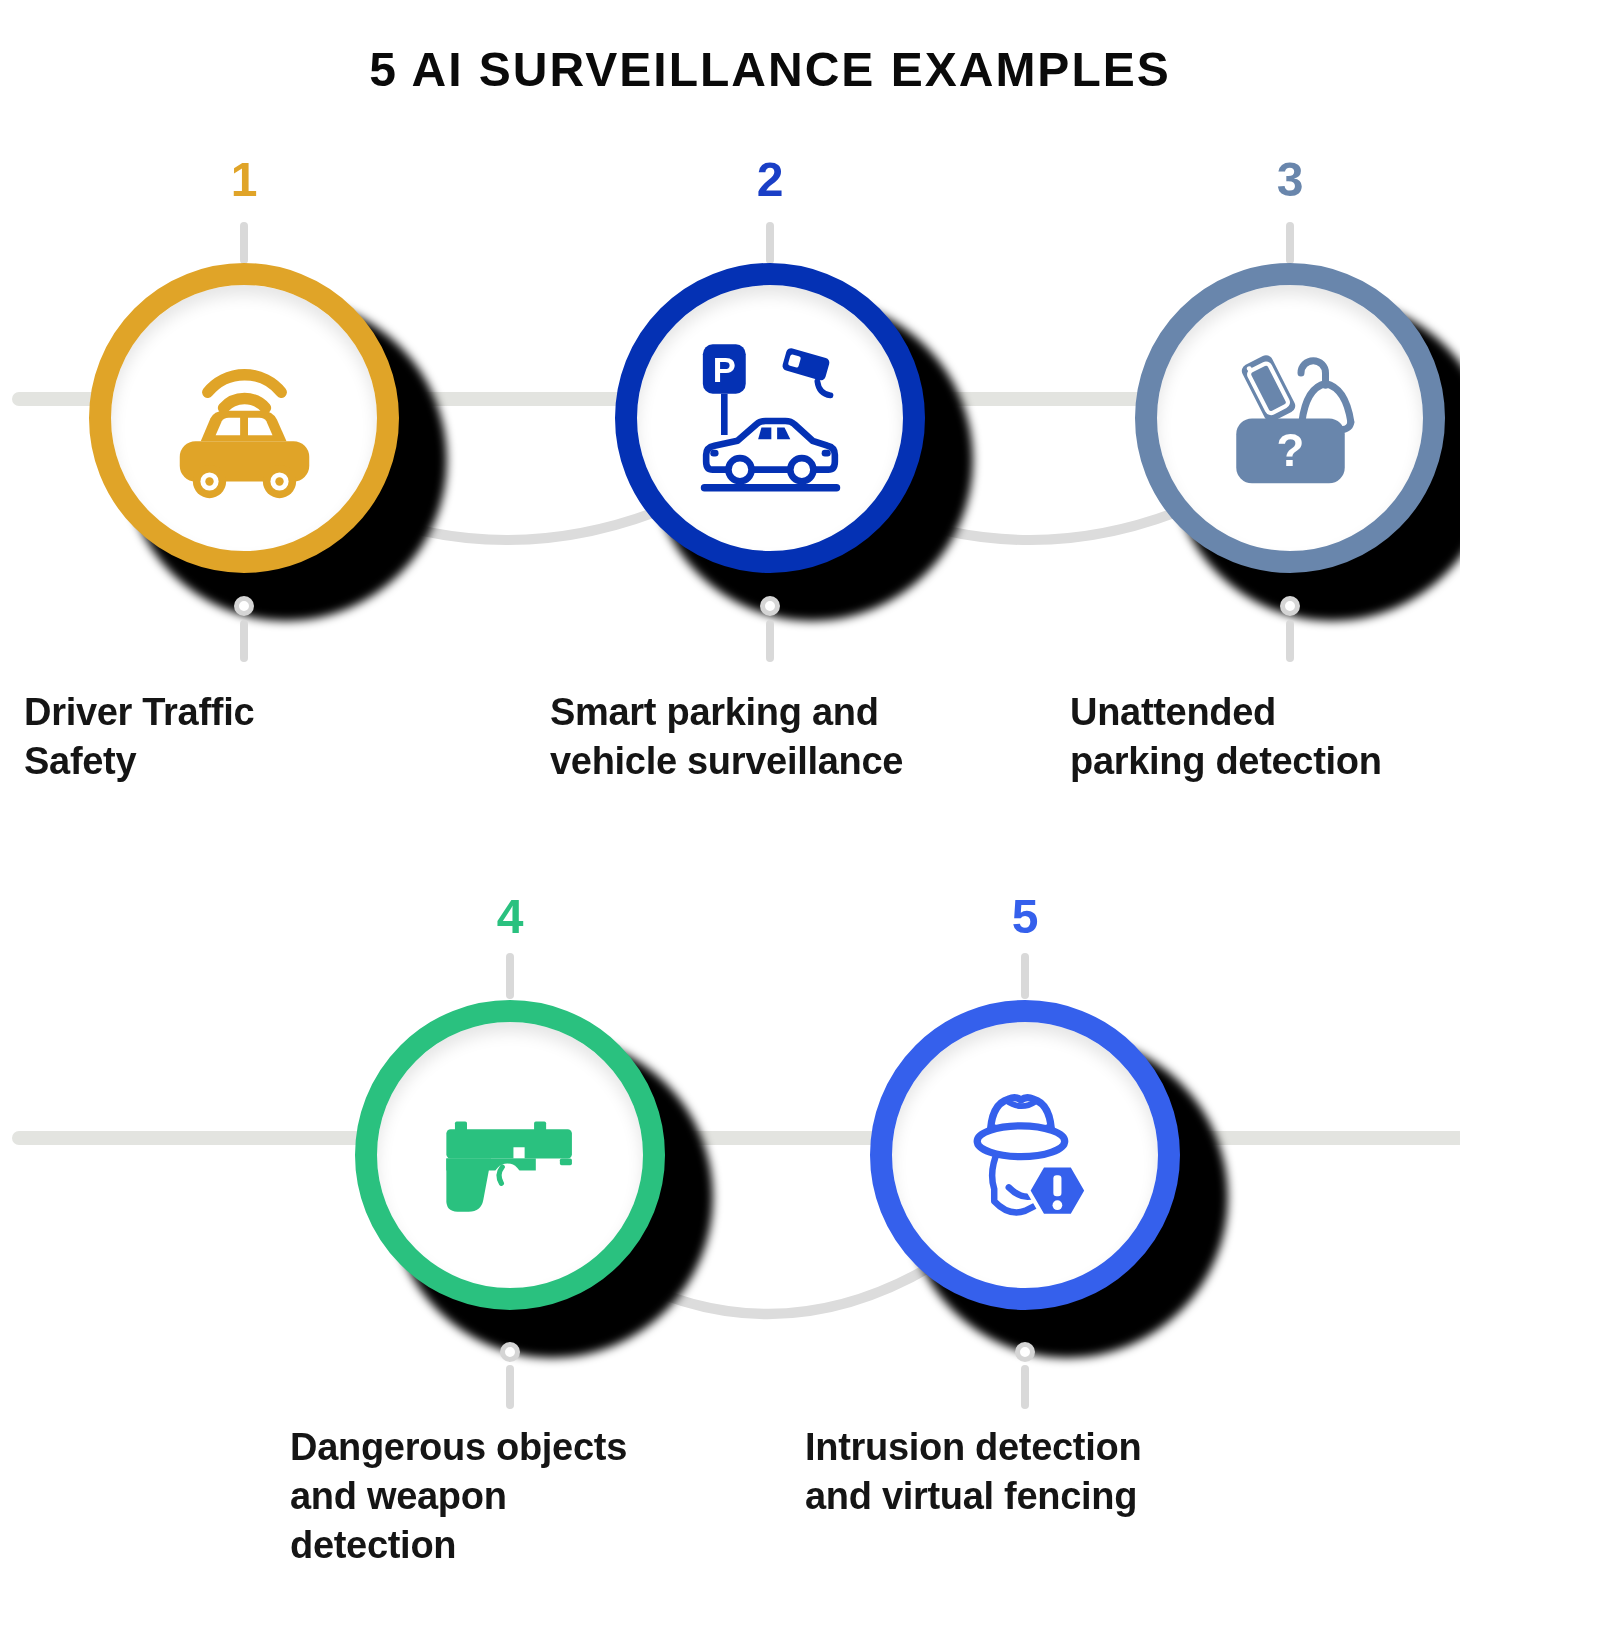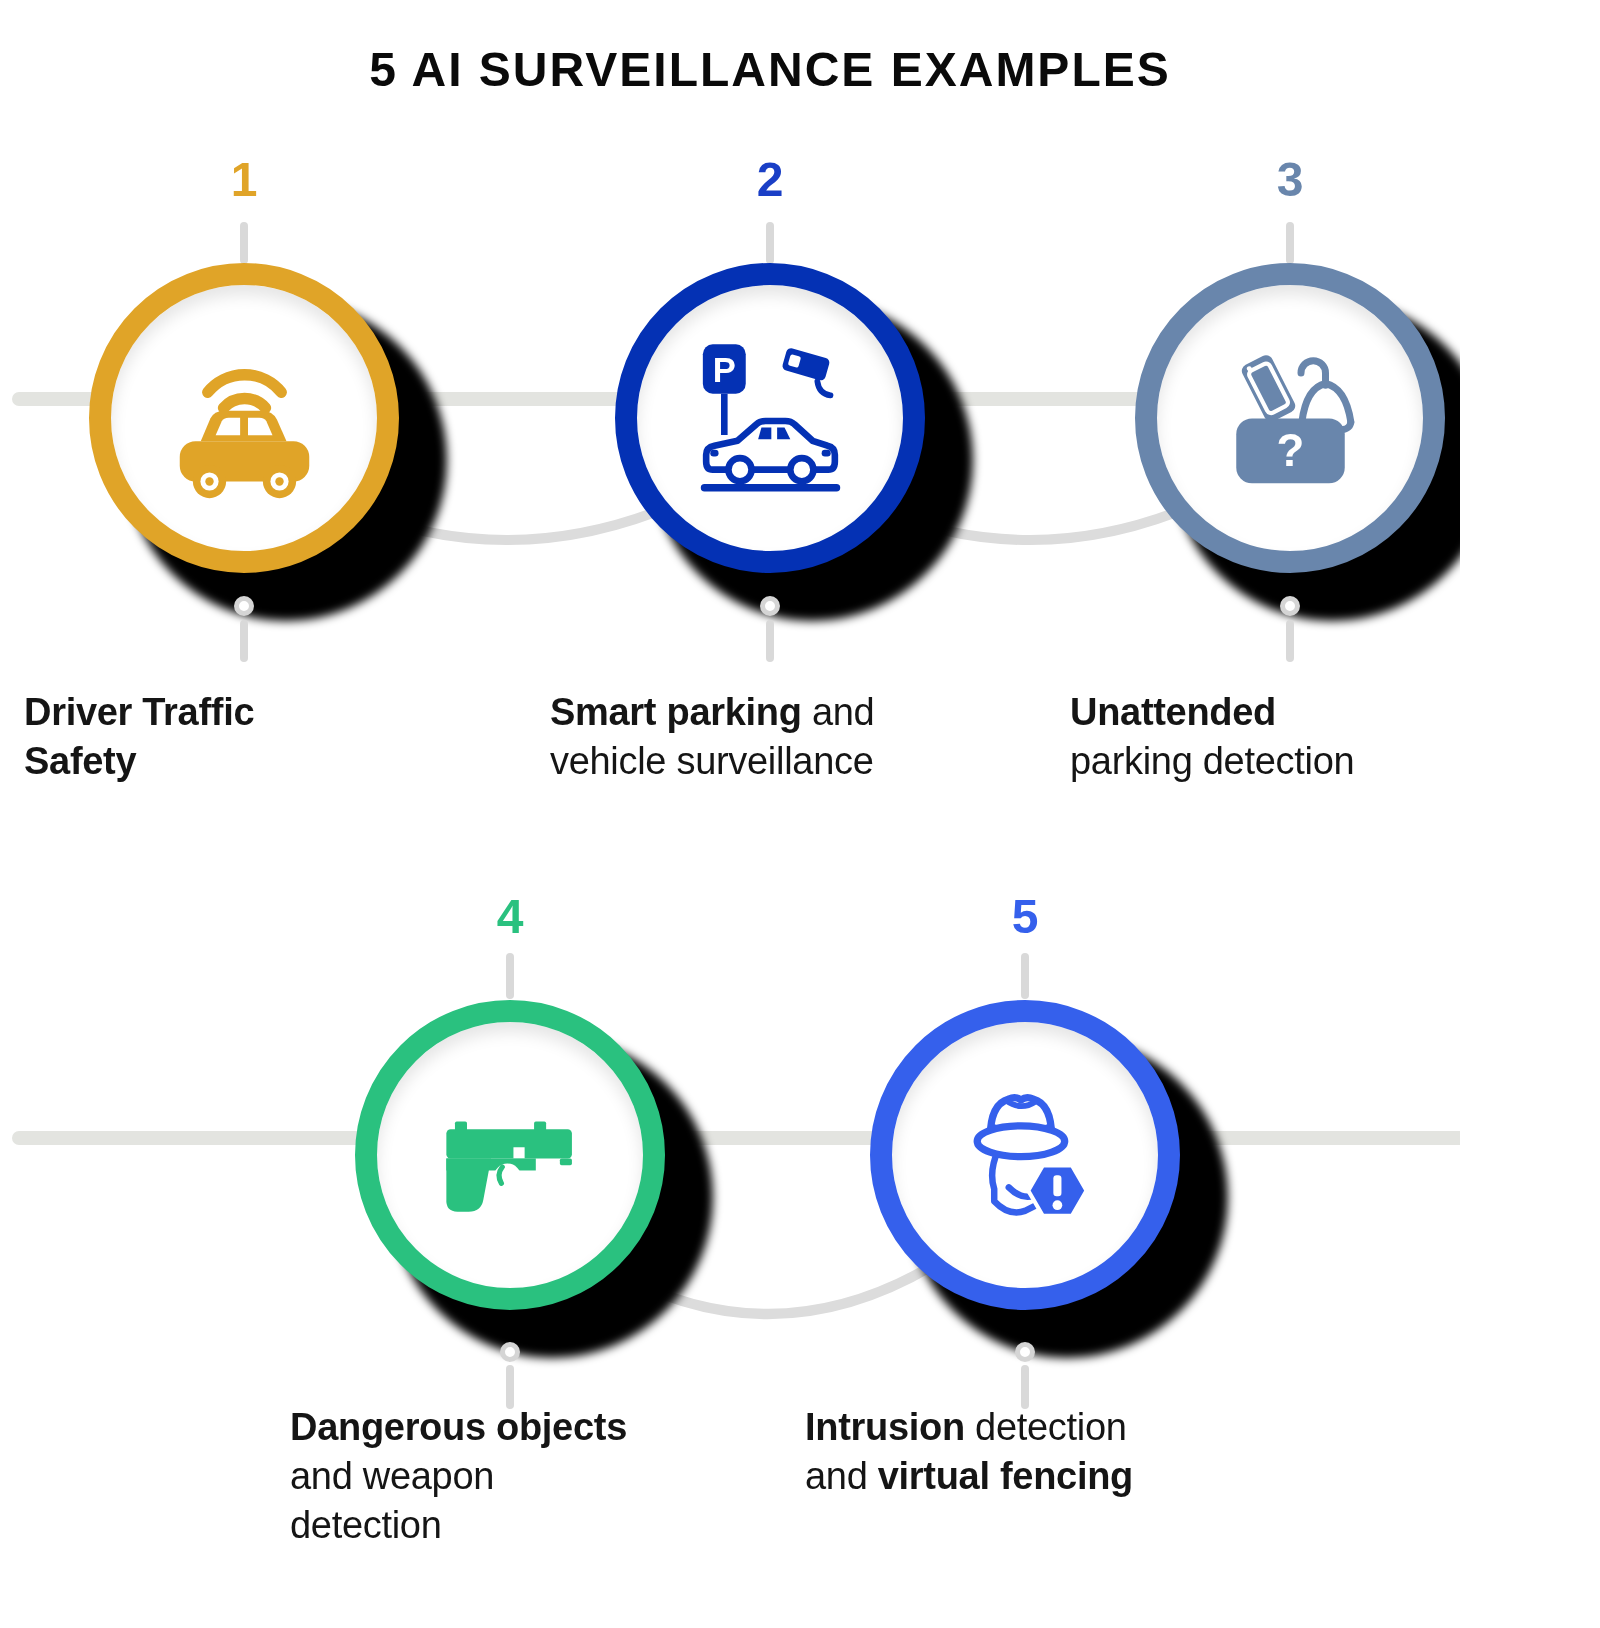--- a/index.html
+++ b/index.html
@@ -25,23 +25,23 @@
   .shadow{position:absolute;left:101px;top:147px;width:322px;height:322px;border-radius:50%;
           background:#000;filter:blur(5px);}
   .circle{position:absolute;left:65px;top:111px;width:266px;height:266px;border-radius:50%;
           border:22px solid #888;background:#ffffff;display:flex;align-items:center;justify-content:center;
           box-shadow:inset 0 10px 16px rgba(0,0,0,0.10);}
   .marker{position:absolute;left:210px;top:444px;width:10px;height:10px;border-radius:50%;
           background:#fff;border:5px solid #d5d5d5;}
   .r2 .marker{top:453px;}
   .label{position:absolute;top:536px;left:0;width:440px;
          font-size:38px;line-height:49px;color:#151515;letter-spacing:-0.3px;}
-  .r2 .label{top:514px;}
+  .r2 .label{top:534px;}
   .label .b{font-weight:700;}
-  .label .r{font-weight:400;}
+  .label .r{font-weight:700;}
   svg{display:block;}
 </style>
 </head>
 <body>
 
 <div class="stage">
 
   <div class="title">5 AI SURVEILLANCE EXAMPLES</div>
 
   <div class="hline r1"></div>

